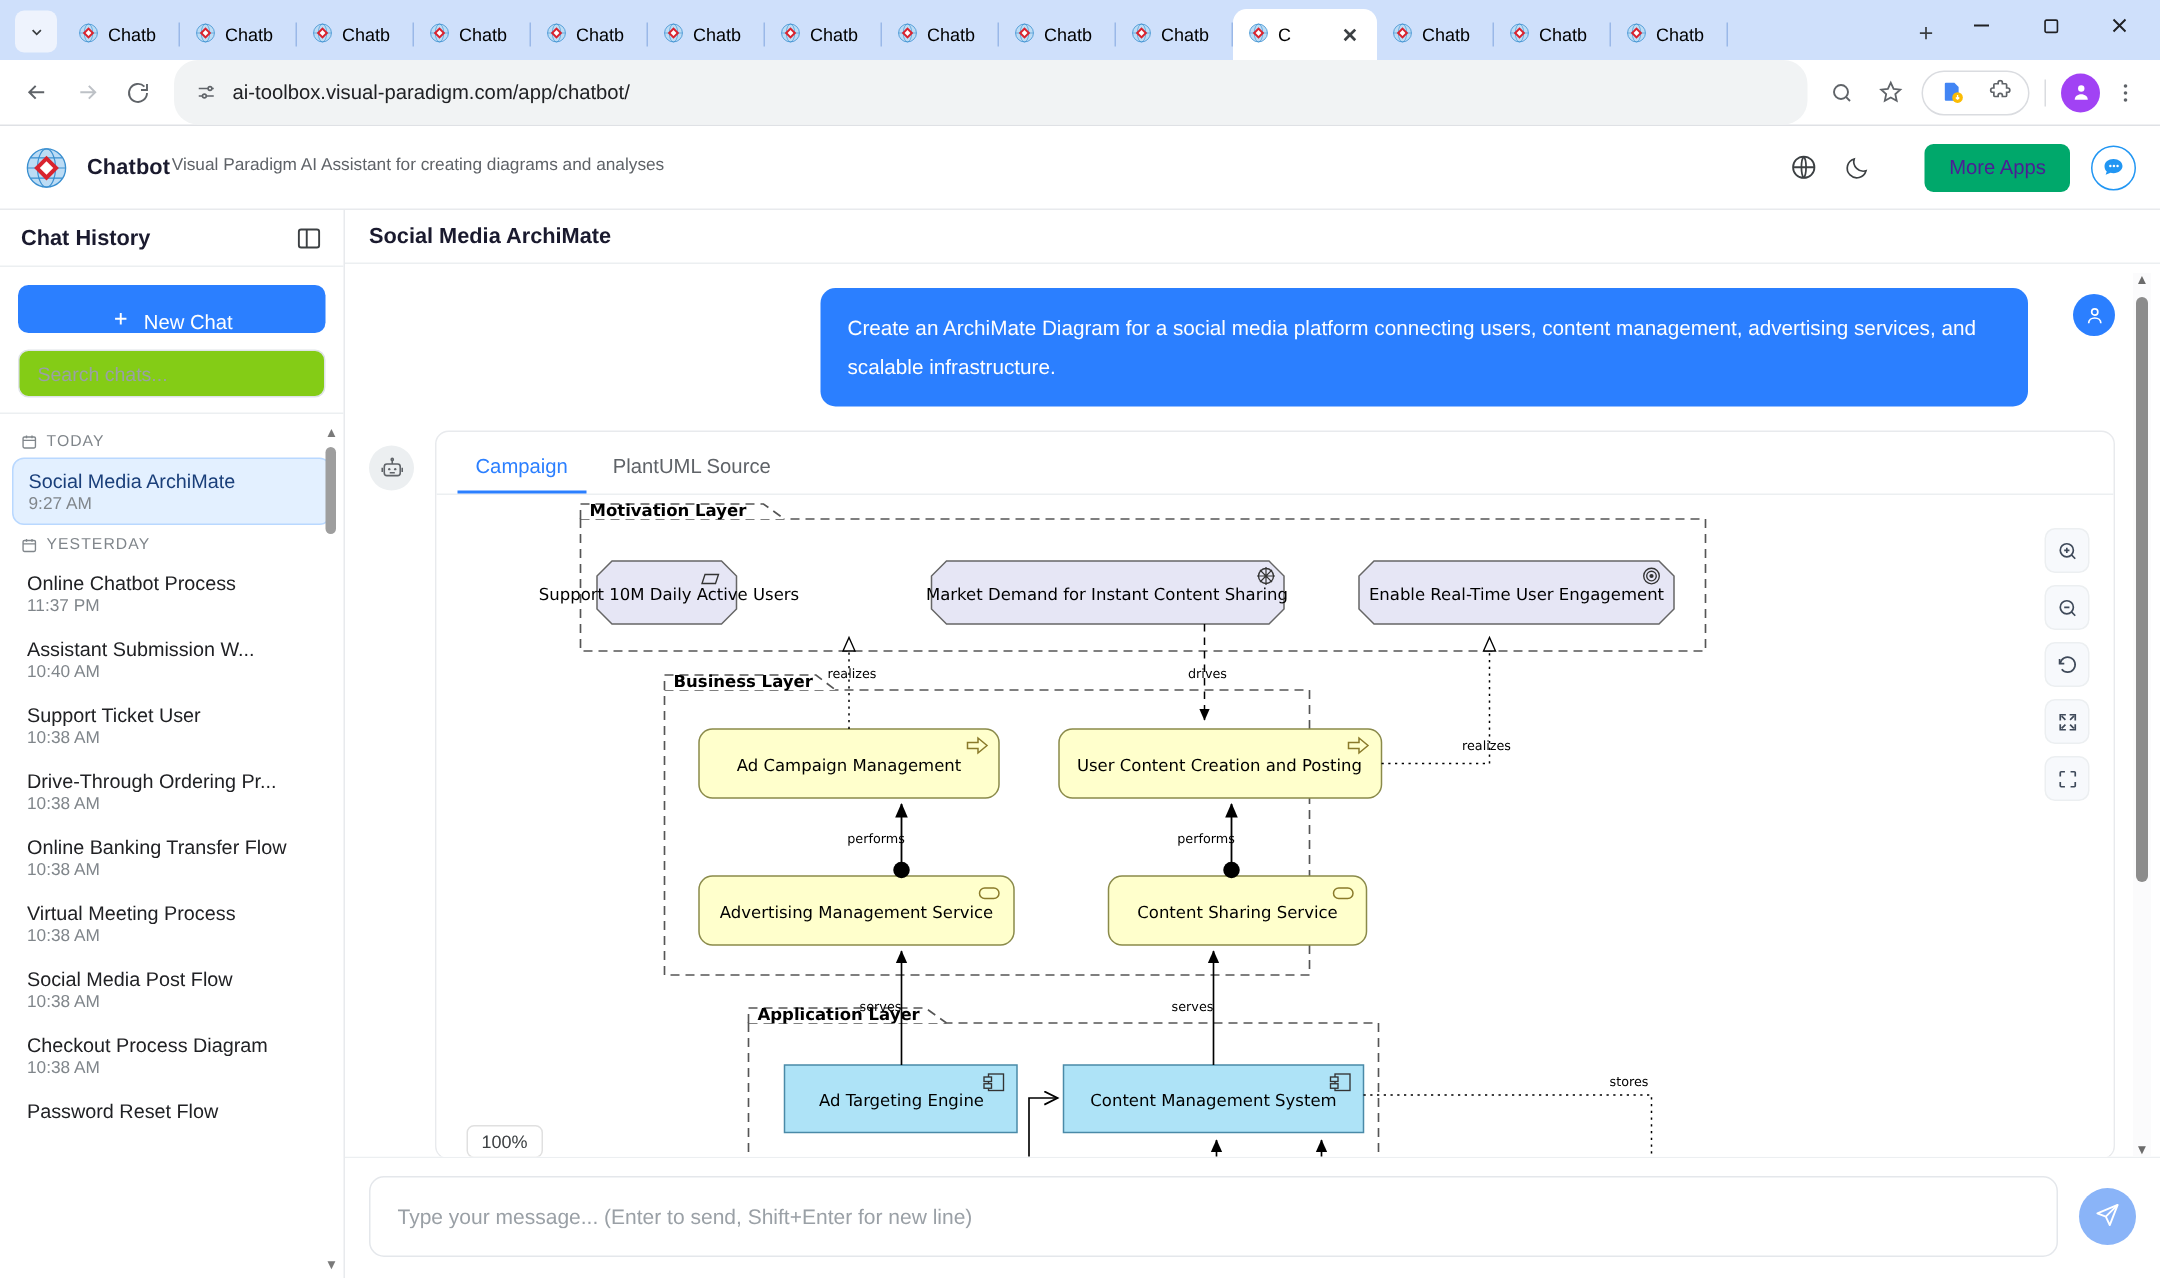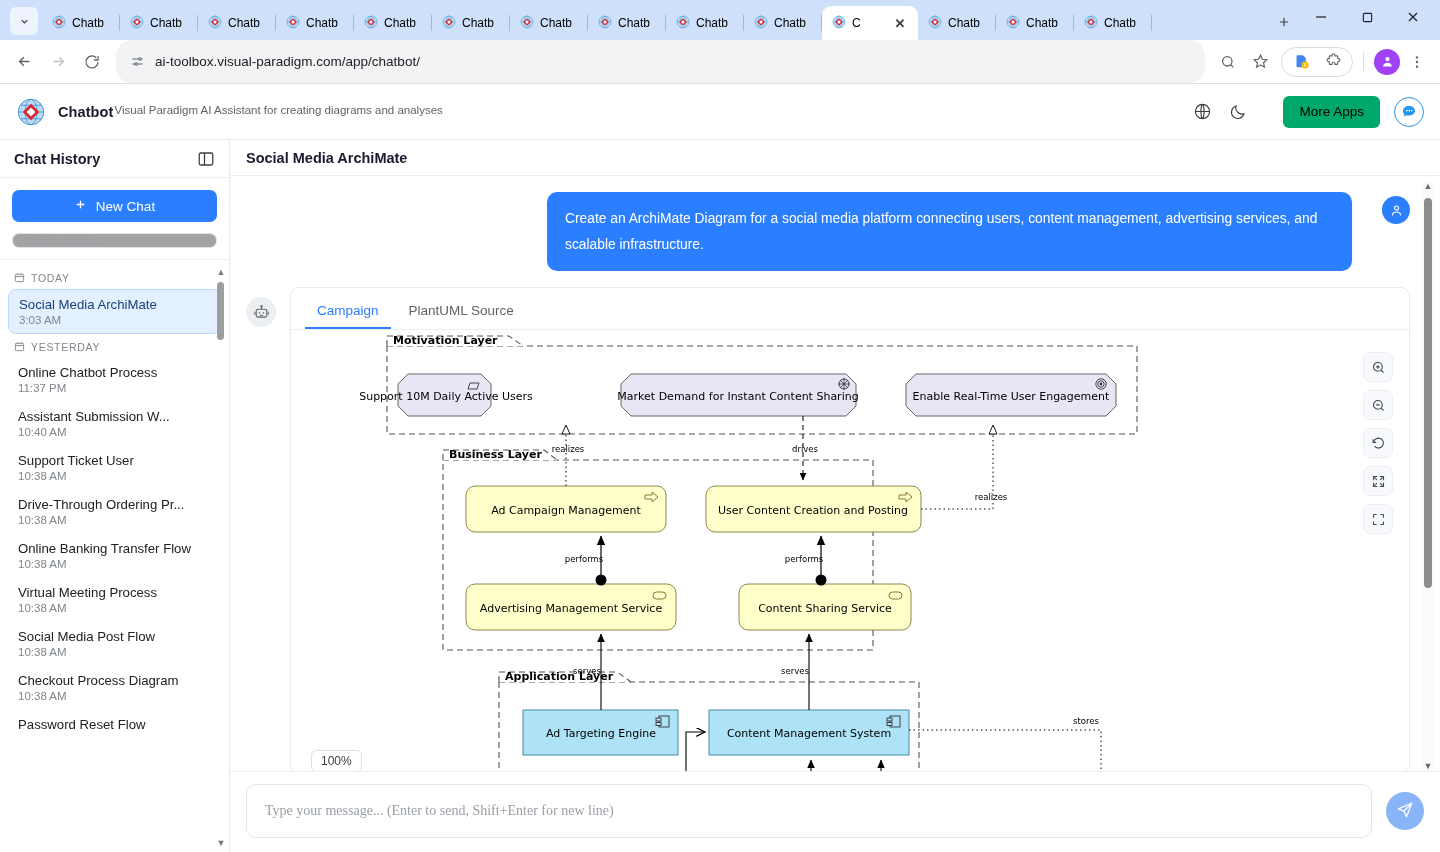--- a/index.html
+++ b/index.html
@@ -103,21 +103,21 @@
     height: 56px; background: #fff; border-bottom: 1px solid #e8eaed;
     display: flex; align-items: center; padding: 0 16px; gap: 12px;
   }
   .vp-logo { width: 30px; height: 30px; flex: none; }
   .app-title-wrap { display: flex; flex-direction: row; gap: 1px; }
   .app-title { font-size: 14.5px; font-weight: 700; color: #1a1a2e; letter-spacing: .1px; }
   .app-subtitle { font-size: 11.5px; color: #5f6368; }
   .header-right { margin-left: auto; display: flex; align-items: center; gap: 14px; }
   .hdr-icon { width: 22px; height: 22px; display: flex; align-items: center; justify-content: center; color: #3c4043; }
   .more-apps-btn {
-    background: #00a86b; color: #000000; border: none; border-radius: 6px;
+    background: #00a86b; color: #4c1d95; border: none; border-radius: 6px;
     height: 32px; padding: 0 16px; font-size: 13.5px;
     font-family: inherit; cursor: pointer; margin-left: 20px;
   }
   .chat-bubble-icon {
     width: 30px; height: 30px; border-radius: 50%;
     border: 1.6px solid #2196f3; display: flex;
     align-items: center; justify-content: center;
   }
 
   
@@ -131,28 +131,28 @@
   .sidebar-head {
     height: 38px; display: flex; align-items: center;
     padding: 0 14px; border-bottom: 1px solid #eceff1;
   }
   .sidebar-head h2 { font-size: 14.5px; font-weight: 700; color: #1a1a2e; }
   .collapse-icon { margin-left: auto; width: 18px; height: 18px; color: #3c4043; }
   .sidebar-top { padding: 12px 12px 10px; border-bottom: 1px solid #eceff1; }
   .new-chat-btn {
     width: 100%; height: 32px; background: #2b7fff; color: #fff;
     border: none; border-radius: 7px; font-size: 13.5px;
-    display: flex; align-items: center; justify-content: center; gap: 9px;
+    display: flex; align-items: flex-end; justify-content: center; gap: 9px;
     font-family: inherit; cursor: pointer;
   }
   .search-input {
-    width: 100%; height: 15px; margin-top: 11px;
+    width: 100%; height: 32px; margin-top: 11px;
     border: 1px solid #dfe3e8; border-radius: 7px;
-    padding: 0 12px; font-size: 13px; font-family: Liberation Serif, serif;
-    color: #3c4043; background: #a3a3a3; outline: none;
+    padding: 0 12px; font-size: 13px; font-family: Liberation Sans, sans-serif;
+    color: #3c4043; background: #84cc16; outline: none;
   }
   .search-input::placeholder { color: #9aa0a6; }
   .chat-list { flex: 1; overflow: hidden; position: relative; padding-top: 6px; }
   .group-label {
     display: flex; align-items: center; gap: 6px;
     padding: 6px 14px 4px; font-size: 10.5px;
     letter-spacing: .7px; color: #80868b; text-transform: uppercase;
   }
   .chat-item { margin: 1px 8px; padding: 7px 10px; border-radius: 8px; cursor: pointer; }
   .chat-item.active { background: #e3f0ff; border: 1px solid #b9d8ff; }
@@ -237,21 +237,21 @@
     font-size: 9px; color: #6b6b6b; line-height: 1;
   }
 
   
   .composer {
     flex: none; border-top: 1px solid #eceff1; background: #fff;
     padding: 12px 16px 14px; display: flex; align-items: center; gap: 14px;
   }
   .composer-input {
     flex: 1; height: 54px; border: 1px solid #e4e7eb; border-radius: 10px;
-    padding: 0 18px; font-size: 14px; font-family: Liberation Serif, serif;
+    padding: 0 18px; font-size: 14px; font-family: Liberation Sans, sans-serif;
     color: #3c4043; outline: none; background: #fff;
   }
   .composer-input::placeholder { color: #9aa0a6; }
   .send-btn {
     width: 38px; height: 38px; border-radius: 50%; background: #8ab4f8;
     border: none; flex: none; cursor: pointer;
     display: flex; align-items: center; justify-content: center; color: #fff;
   }
 
   
@@ -573,21 +573,21 @@
           <span style="display:flex">
             <svg width="11" height="11" viewBox="0 0 24 24" fill="none" stroke="currentColor" stroke-width="2">
               <rect x="3" y="5" width="18" height="16" rx="2"></rect>
               <path d="M3 10h18M8 3v4M16 3v4"></path>
             </svg>
           </span>
           <span>TODAY</span>
         </div>
         <div class="chat-item active">
           <div class="chat-item-title">Social Media ArchiMate</div>
-          <div class="chat-item-time">3:03 AM</div>
+          <div class="chat-item-time">9:27 AM</div>
         </div>
         <div class="group-label">
           <span style="display:flex">
             <svg width="11" height="11" viewBox="0 0 24 24" fill="none" stroke="currentColor" stroke-width="2">
               <rect x="3" y="5" width="18" height="16" rx="2"></rect>
               <path d="M3 10h18M8 3v4M16 3v4"></path>
             </svg>
           </span>
           <span>YESTERDAY</span>
         </div>

